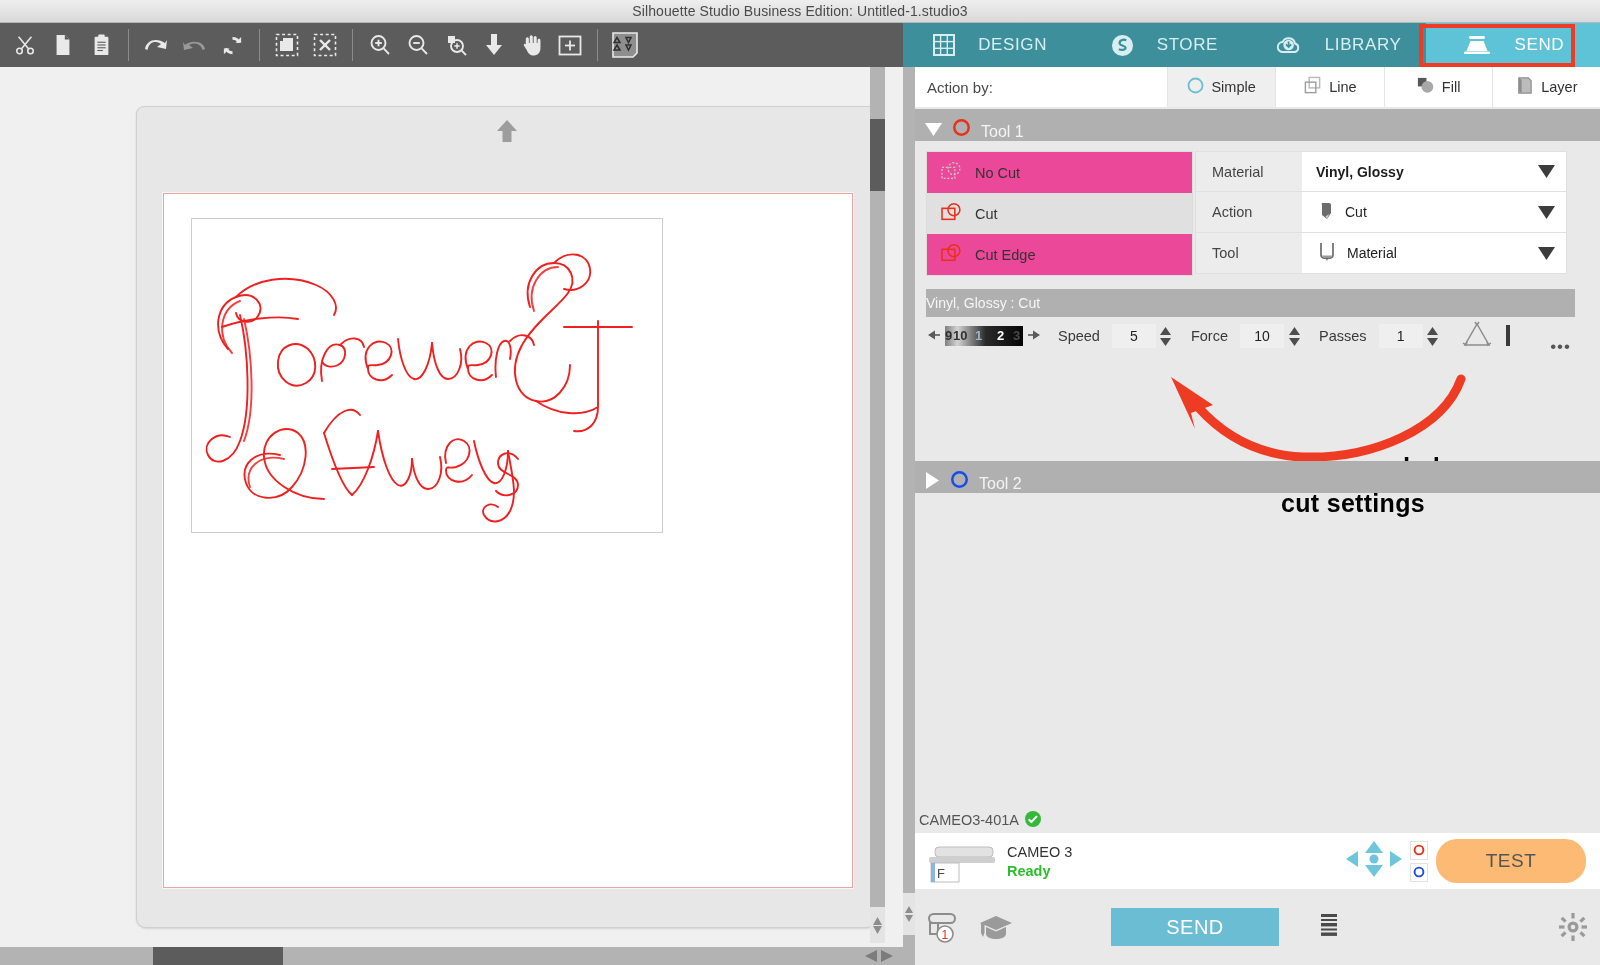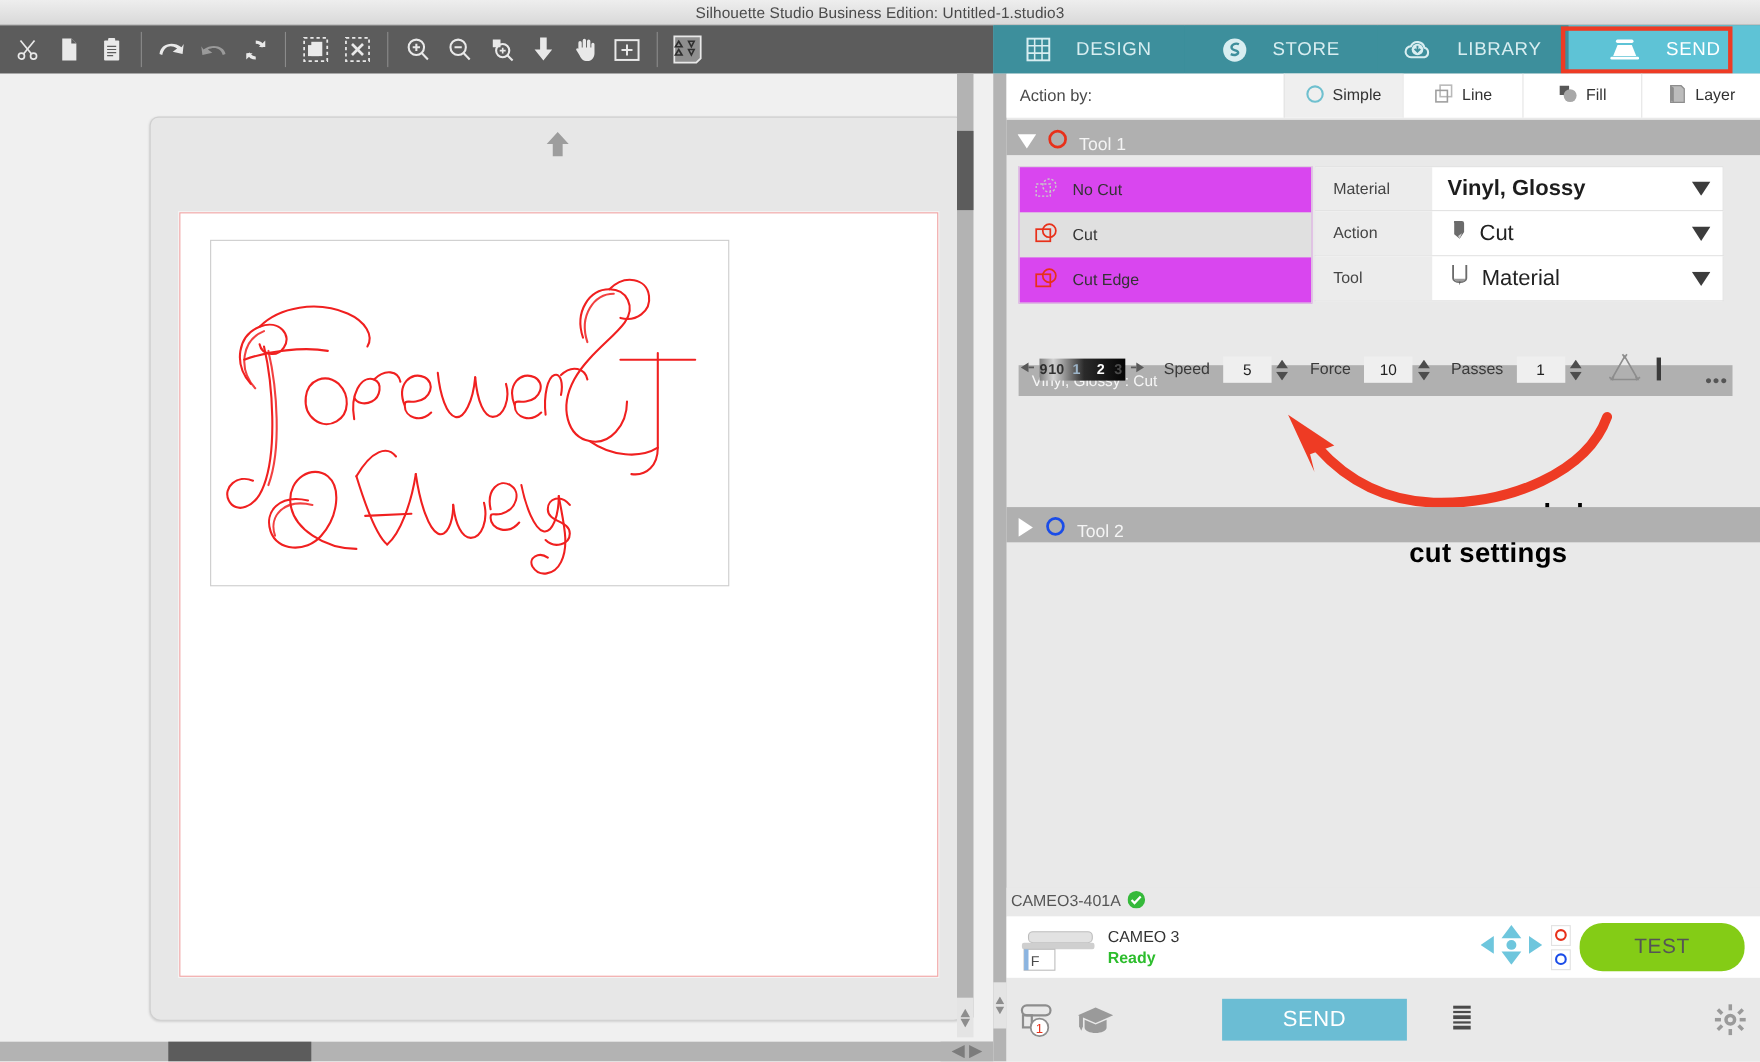--- a/index.html
+++ b/index.html
@@ -126,51 +126,51 @@
   .ab-tab.active { background: #efefef; }
 
   .tool-header {
     position: absolute; left: 12px; width: 685px; height: 32px;
     background: #b0b0b0; display: flex; align-items: flex-end; gap: 10px; padding-left: 10px;
   }
   .tool-title { font-size: 16px; color: #f4f4f4; }
 
   .opts {
     position: absolute; left: 23px; top: 84px; width: 267px; height: 125px;
-    background: #d946ef; border: 1px solid #dcdcdc;
+    background: #ec4899; border: 1px solid #dcdcdc;
   }
   .opt-row {
     height: 41px; display: flex; align-items: center; gap: 9px; padding-left: 13px;
     font-size: 14.5px; color: #333333;
   }
   .opt-row.selected { background: #e0e0e0; }
 
   .fields { position: absolute; left: 292px; top: 84px; width: 372px; }
   .field-row {
     display: flex; align-items: stretch; height: 41px; background: #ffffff;
     border: 1px solid #e0e0e0; border-top: none;
   }
   .field-row:first-child { border-top: 1px solid #e0e0e0; }
   .field-label {
     width: 106px; background: #ececec; display: flex; align-items: center;
     padding-left: 16px; font-size: 14.5px; color: #444;
   }
   .field-value {
     flex: 1 1 auto; display: flex; align-items: center; gap: 9px; padding-left: 14px;
-    font-size: 20px; color: #1d1d1d; font-weight: bold;
+    font-size: 14px; color: #1d1d1d; font-weight: bold;
   }
   .field-value.normal { font-weight: normal; color: #222; }
   .field-caret {
     width: 40px; display: flex; align-items: center; justify-content: center;
   }
 
   .subheader {
     position: absolute; left: 23px; top: 222px; width: 649px; height: 28px;
-    background: #b0b0b0; display: flex; align-items: center; padding-left: 12px;
-    font-size: 14px; color: #f6f6f6; margin-top: 43px;
+    background: #b0b0b0; display: flex; align-items: center; 
+    font-size: 14px; color: #f6f6f6;
   }
   .settings-row {
     position: absolute; left: 23px; top: 250px; width: 649px; height: 38px;
     display: flex; align-items: center; gap: 0;
   }
   .blade-ctl { display: flex; align-items: center; gap: 5px; margin-left: 2px; }
   .blade-ribbon {
     width: 78px; height: 20px; position: relative; overflow: hidden;
     background: linear-gradient(to right,#7f7f7f 0%, #d3d3d3 16%, #2a2a2a 52%, #050505 100%);
     display: flex; align-items: center;
@@ -215,21 +215,21 @@
   .dev-meta { margin-left: 6px; }
   .dev-name { font-size: 14.5px; color: #333; }
   .dev-ready { font-size: 14.5px; color: #2dbd2d; font-weight: bold; margin-top: 3px; }
   .dev-spacer { flex: 1 1 auto; }
   .dpad { margin-right: 6px; }
   .tool-dots { width: 22px; height: 46px; display: flex; flex-direction: column;
                align-items: center; justify-content: center; gap: 3px; }
   .tool-dot { width: 18px; height: 19px; background: #fff; border: 1px solid #e2e2e2;
               display: flex; align-items: center; justify-content: center; }
   .test-btn {
-    width: 150px; height: 44px; background: #84cc16; margin-right: 14px; margin-left: 6px;
+    width: 150px; height: 44px; background: #fdba74; margin-right: 14px; margin-left: 6px;
     display: flex; align-items: center; justify-content: center;
     font-size: 19px; color: #555; letter-spacing: .5px; border-radius: 21px;
   }
   .bottom-bar {
     position: absolute; left: 12px; top: 822px; width: 685px; height: 76px;
     background: #e9e9e9; display: flex; align-items: center;
   }
   .bb-icon { width: 54px; display: flex; align-items: center; justify-content: center; }
   .send-btn {
     width: 168px; height: 38px; background: #6bbdd4; color: #ffffff;

